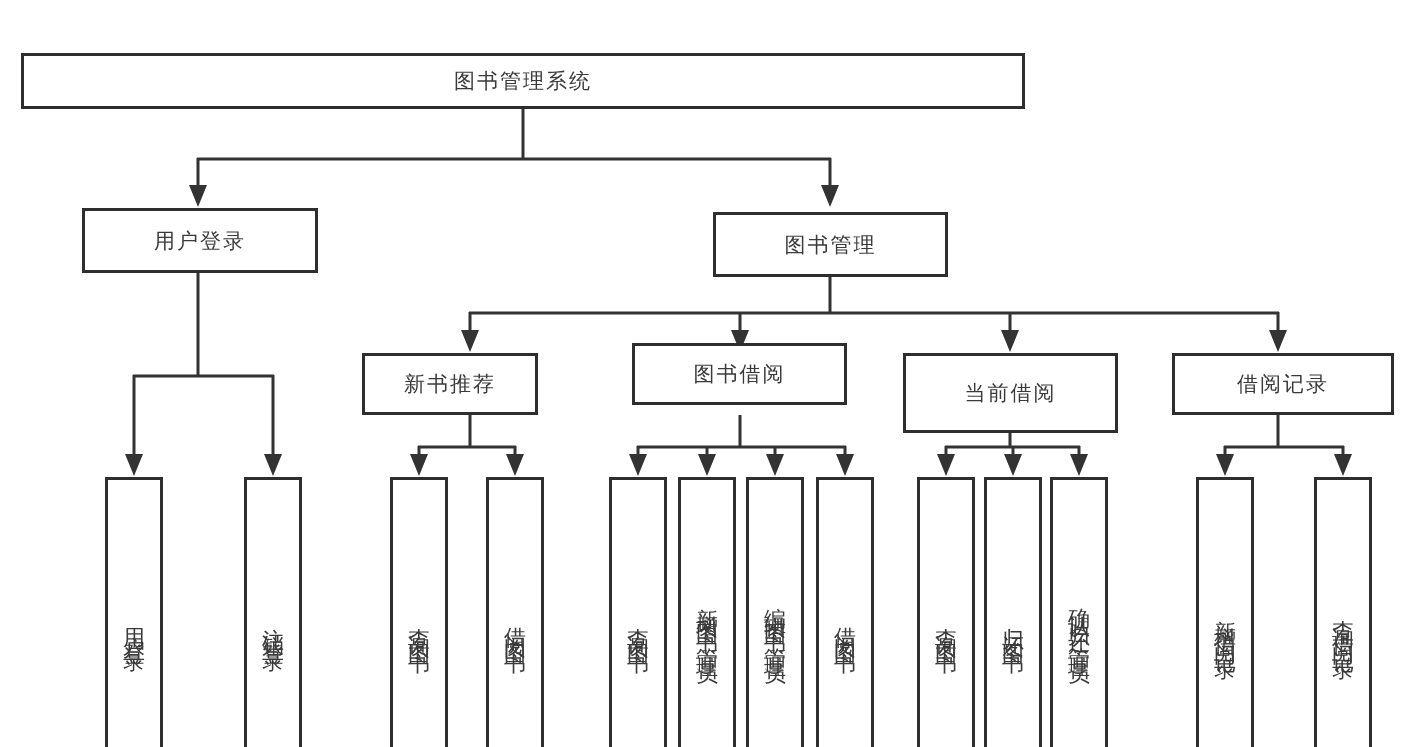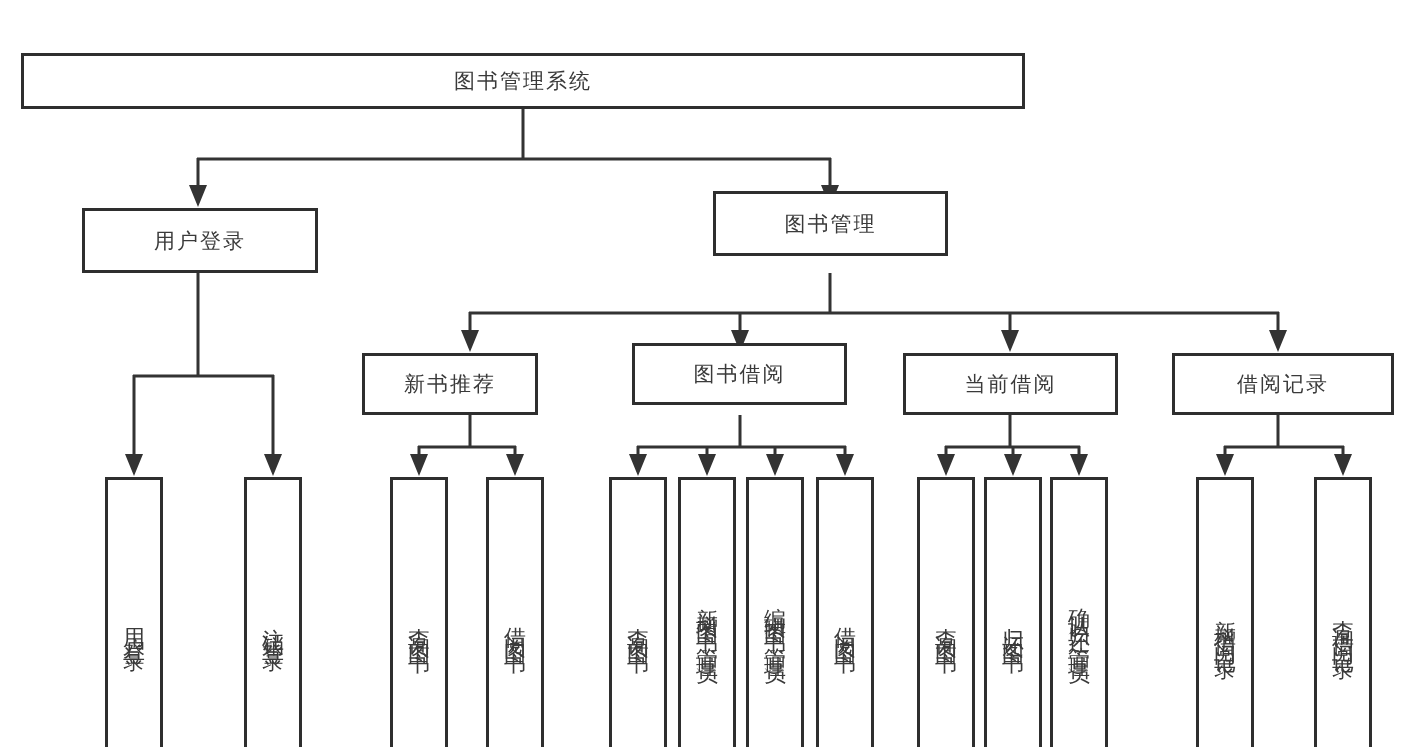--- a/index.html
+++ b/index.html
@@ -123,31 +123,31 @@
       M1334 414 L1352 414 L1343 436 Z"></path>
   </svg>
 
   <div class="box h-box" style="left:21px;top:13px;width:1004px;height:56px">
     <span>图书管理系统</span>
   </div>
 
   <div class="box h-box" style="left:82px;top:168px;width:236px;height:65px">
     <span>用户登录</span>
   </div>
-  <div class="box h-box" style="left:713px;top:151px;width:235px;height:65px">
+  <div class="box h-box" style="left:713px;top:172px;width:235px;height:65px">
     <span>图书管理</span>
   </div>
 
   <div class="box h-box" style="left:362px;top:313px;width:176px;height:62px">
     <span>新书推荐</span>
   </div>
   <div class="box h-box" style="left:632px;top:303px;width:215px;height:62px">
     <span>图书借阅</span>
   </div>
-  <div class="box h-box" style="left:903px;top:313px;width:215px;height:62px">
+  <div class="box h-box" style="left:903px;top:313px;width:215px;height:80px">
     <span>当前借阅</span>
   </div>
   <div class="box h-box" style="left:1172px;top:313px;width:222px;height:62px">
     <span>借阅记录</span>
   </div>
 
   <div class="box v-box" style="left:105px;top:437px;width:58px;height:298px">
     <span>用户登录</span>
   </div>
   <div class="box v-box" style="left:244px;top:437px;width:58px;height:298px">

